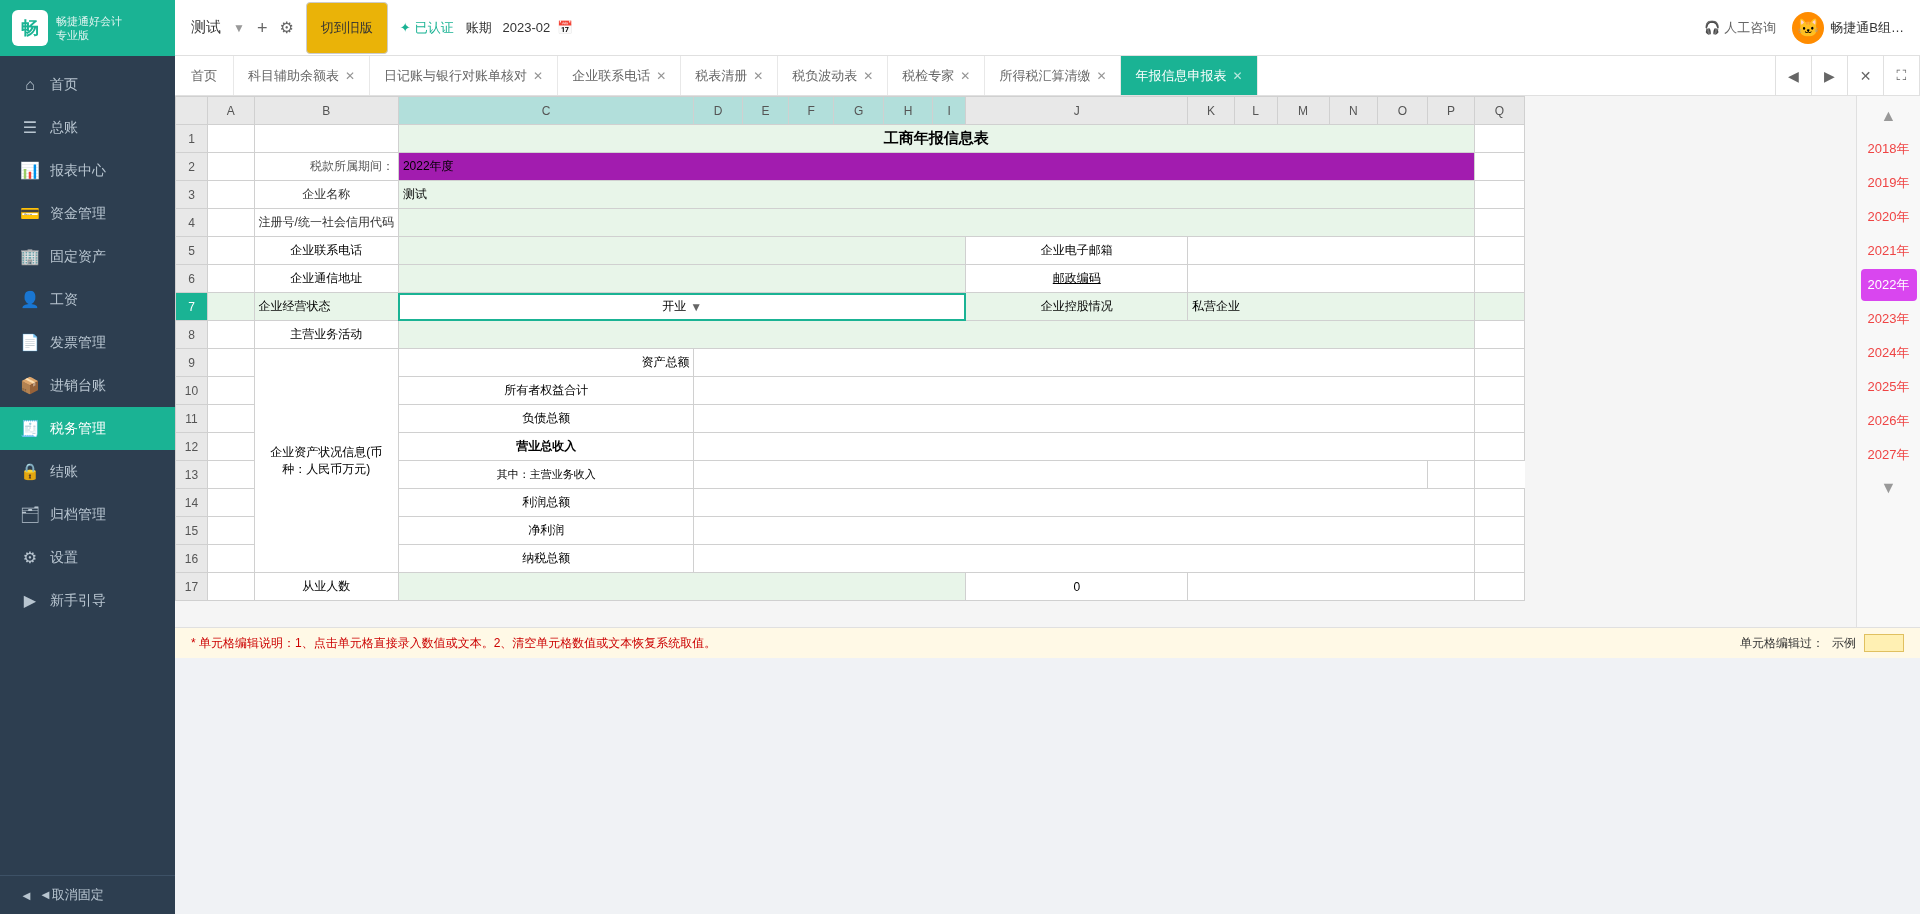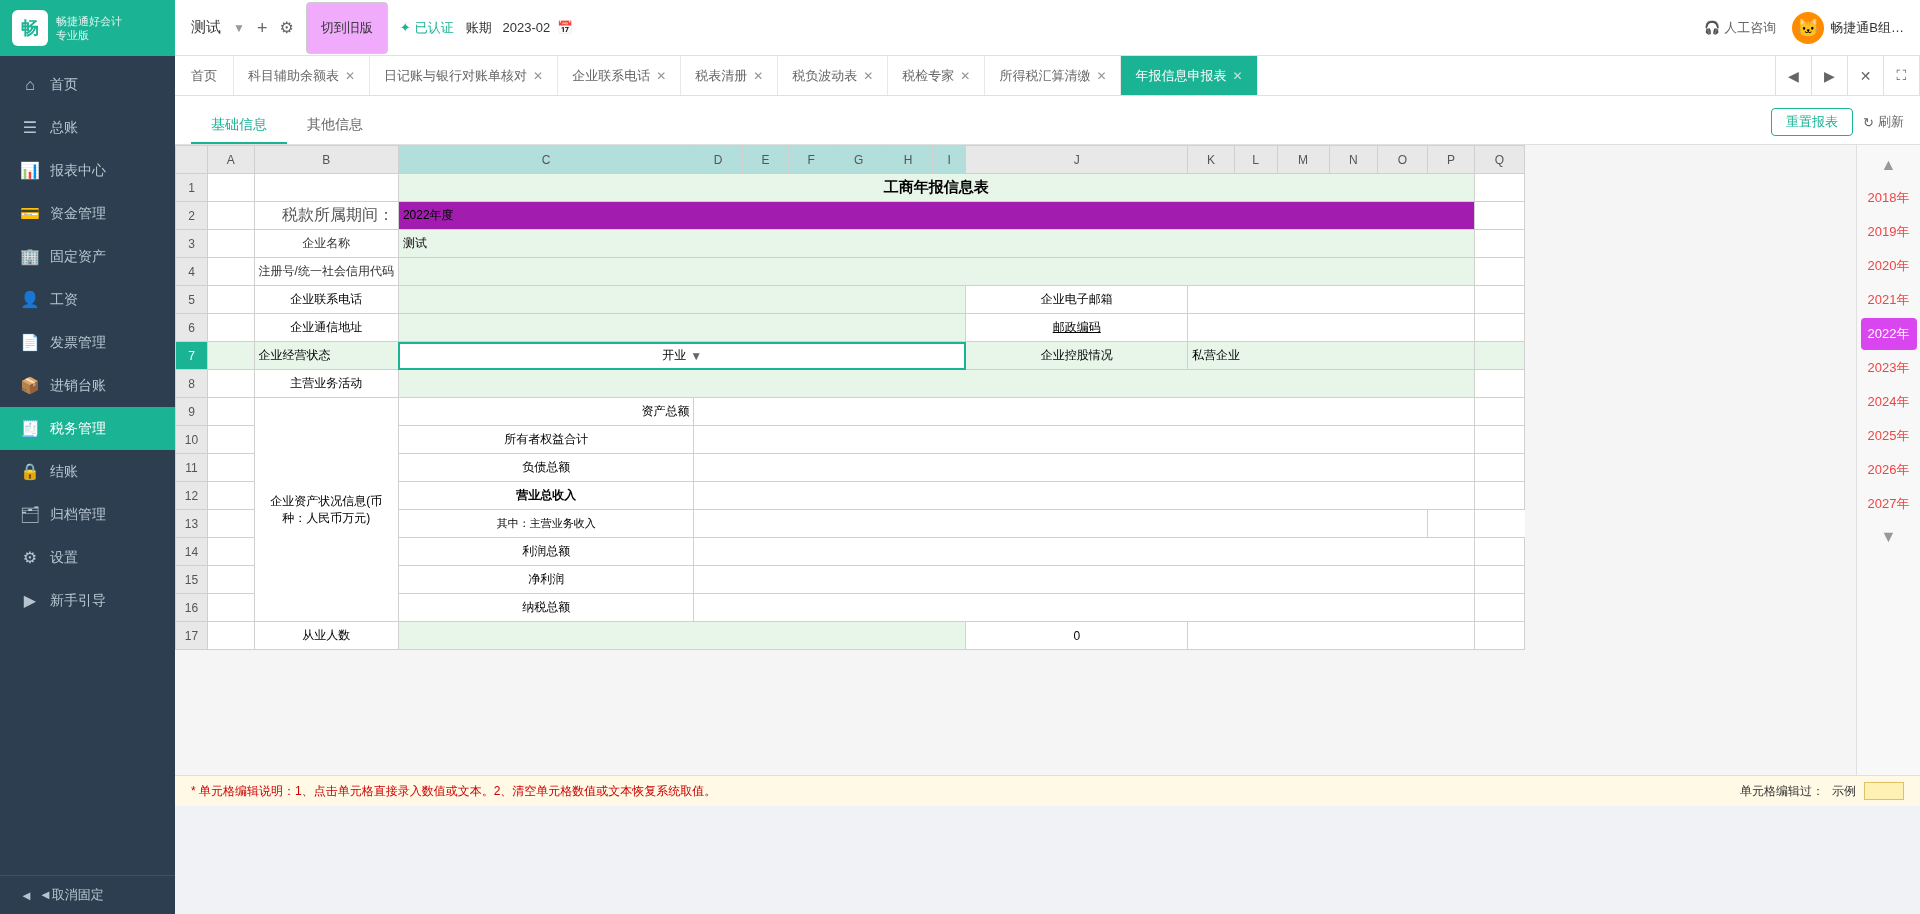--- a/index.html
+++ b/index.html
@@ -48,38 +48,38 @@
     .sidebar-collapse-btn {
       padding: 10px 20px;
       color: #b8c5d0;
       cursor: pointer;
       font-size: 13px;
       display: flex; align-items: center; gap: 6px;
       border-top: 1px solid #3d5166;
     }
 
     
-    .main-area { flex: 1; display: flex; flex-direction: column; height: 806px; overflow: hidden; }
+    .main-area { flex: 1; display: flex; flex-direction: column; height: 658px; overflow: hidden; }
 
     
     .topbar {
       background: white;
       height: 56px;
       display: flex; align-items: center;
       padding: 0 16px;
       border-bottom: 1px solid #e0e0e0;
       gap: 12px;
     }
     .topbar-title { font-size: 15px; color: #333; font-weight: 500; }
     .topbar-arrow { color: #999; font-size: 12px; cursor: pointer; }
     .topbar-add { color: #666; font-size: 18px; cursor: pointer; line-height: 1; }
     .topbar-gear { color: #666; font-size: 16px; cursor: pointer; }
     .topbar-btn {
       border: 1px solid #ccc;
-      background: #f0abfc;
+      background: #eab308;
       padding: 16px 14px;
       border-radius: 4px;
       font-size: 13px;
       cursor: pointer;
       color: #333;
     }
     .topbar-certified {
       display: flex; align-items: center; gap: 4px;
       color: #1ab394; font-size: 13px;
     }
@@ -402,31 +402,20 @@
     <div class="tabbar-controls">
       <div class="tabbar-ctrl-btn">◀</div>
       <div class="tabbar-ctrl-btn">▶</div>
       <div class="tabbar-ctrl-btn">✕</div>
       <div class="tabbar-ctrl-btn">⛶</div>
     </div>
   </div>
 
   <div class="content-area">
 
-    <div class="subtab-bar">
-      <div class="subtab active">基础信息</div>
-      <div class="subtab">其他信息</div>
-      <div class="subtab-actions">
-        <button class="reset-btn">重置报表</button>
-        <button class="refresh-btn">
-          <span>↻</span>
-          <span>刷新</span>
-        </button>
-      </div>
-    </div>
 
     <div class="spreadsheet-wrapper">
       <div class="spreadsheet-main">
         <table class="sheet-table">
           <thead>
             <tr>
               <th class="col-header col-header-corner"></th>
               <th class="col-header">A</th>
               <th class="col-header">B</th>
               <th class="col-header" style="background:#b2dfdb;">C</th>
@@ -452,21 +441,21 @@
               <td class="row-header">1</td>
               <td></td>
               <td></td>
               <td colspan="14" style="text-align:center; font-size:15px; font-weight:bold; background:#e8f5e9;">工商年报信息表</td>
               <td></td>
             </tr>
 
             <tr>
               <td class="row-header">2</td>
               <td></td>
-              <td style="text-align:right; color:#555; font-size:16px;">税款所属期间：</td>
+              <td style="text-align:right; color:#555; font-size:12px;">税款所属期间：</td>
               <td colspan="14" style="background:#a21caf;">2022年度</td>
               <td></td>
             </tr>
 
             <tr>
               <td class="row-header">3</td>
               <td></td>
               <td style="text-align:center; color:#333;">企业名称</td>
               <td colspan="14" style="background:#e8f5e9;">测试</td>
               <td></td>

